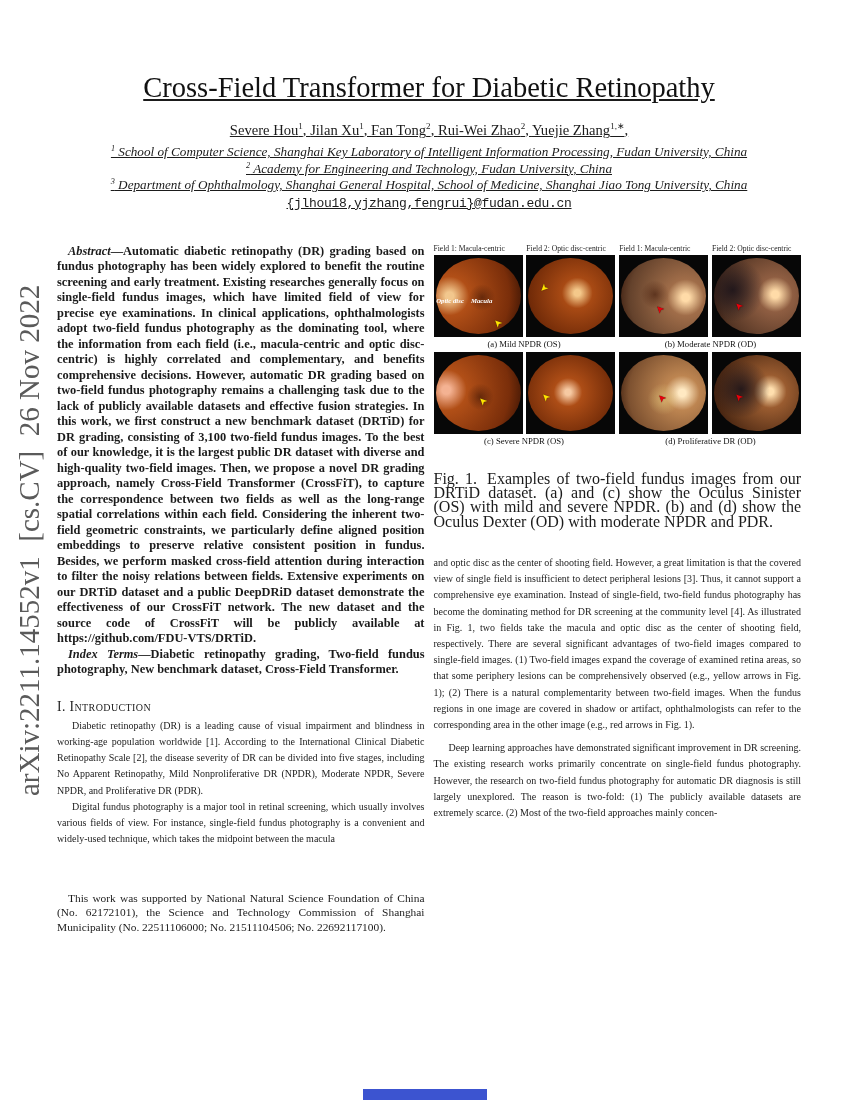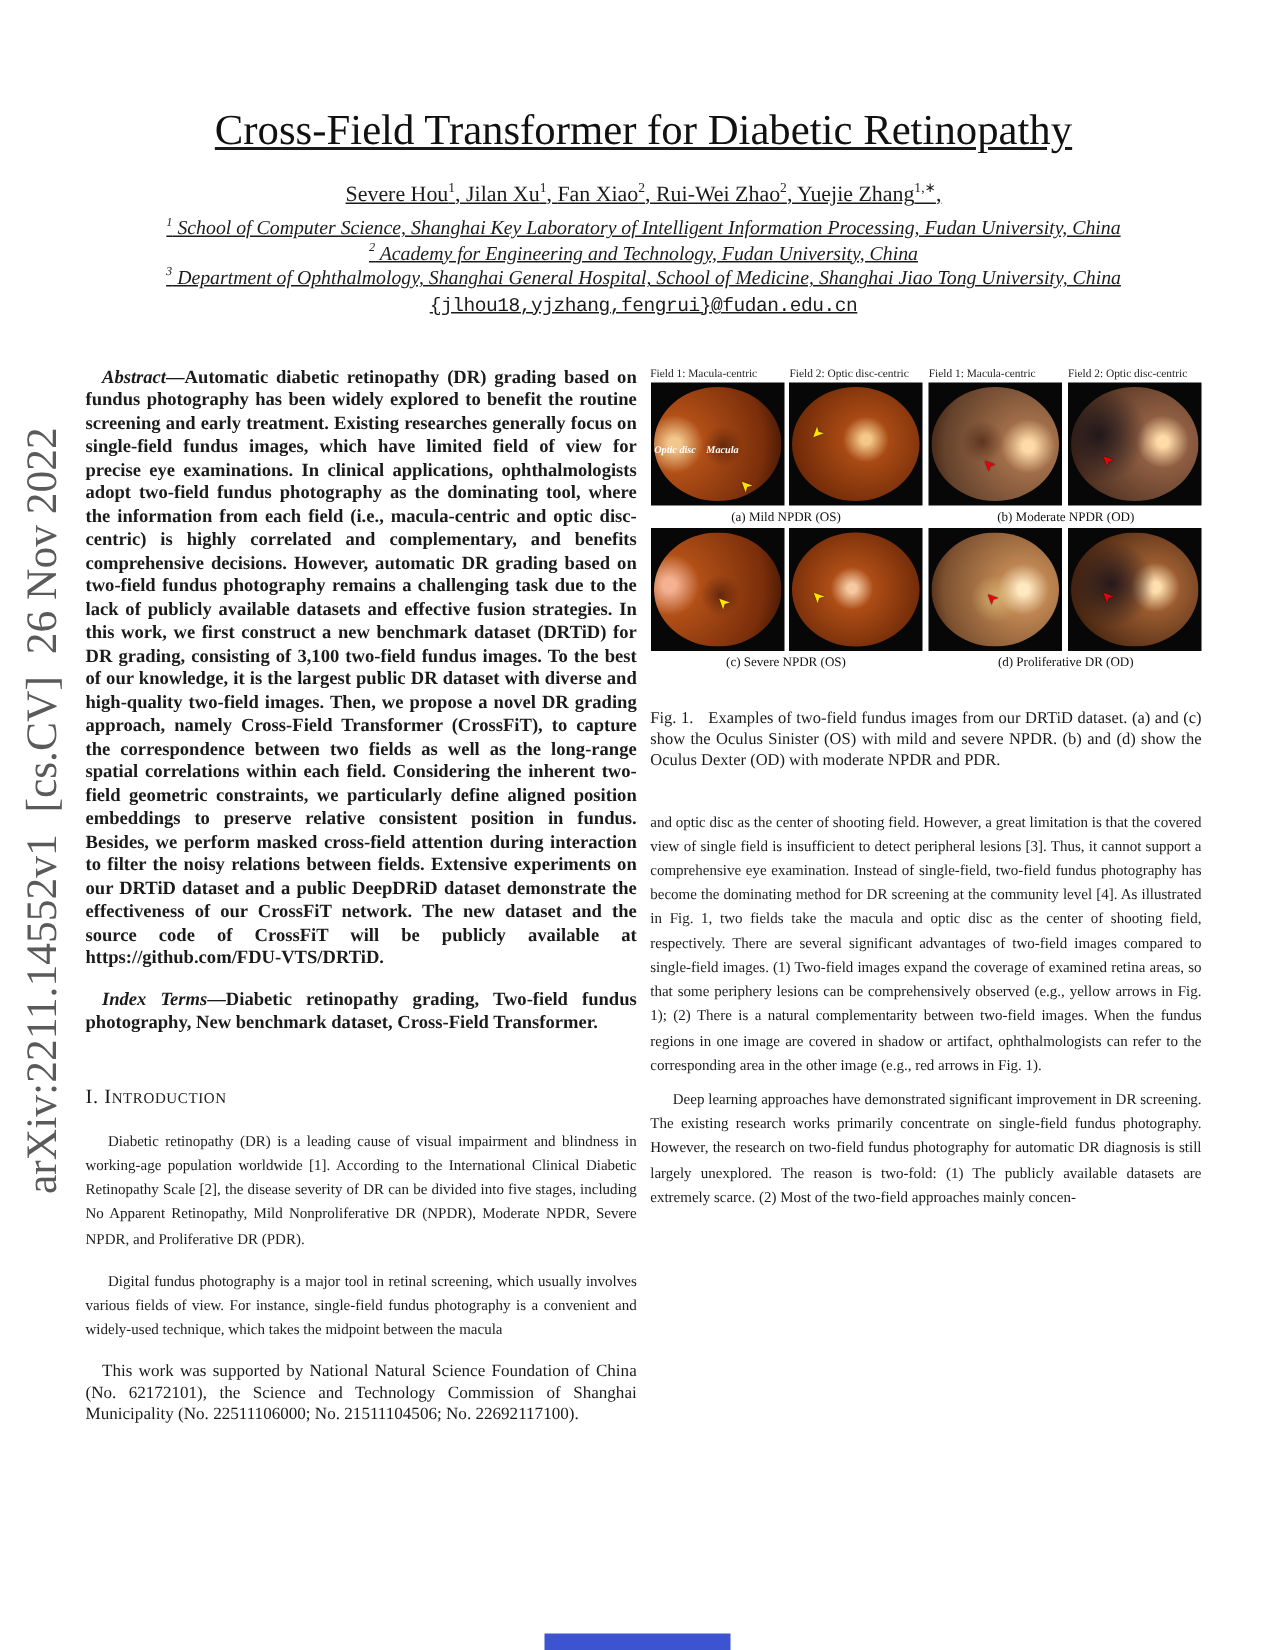--- a/index.html
+++ b/index.html
@@ -16,21 +16,21 @@
   .header{margin:0 49px 0 57px;text-align:center;text-decoration:underline;}
   .paper-title{margin:70px 0 0;font-weight:normal;font-size:28.5px;line-height:35px;color:#111;}
   .authors{margin-top:16px;font-size:14.6px;line-height:19px;}
   sup{vertical-align:super;font-size:62%;line-height:0;}
   .affiliations{margin-top:4px;font-style:italic;font-size:13.2px;line-height:16.6px;}
   .email-line{margin-top:2px;font-family:"Liberation Mono",monospace;font-size:13px;letter-spacing:-0.3px;}
 
   
   .columns{margin:33px 49px 0 57px;display:flex;gap:9px;height:700px;}
   .col{flex:1;min-width:0;}
-  .col-left{display:flex;flex-direction:column;gap:12px;}
+  .col-left{display:flex;flex-direction:column;}
 
   .abstract,.index-terms{font-weight:bold;font-size:12.4px;line-height:15.5px;
     text-align:justify;text-indent:11px;margin:0;}
   .lead{font-style:italic;}
   .section-heading{font-size:13.6px;font-weight:normal;text-align:left;
     font-variant:small-caps;letter-spacing:0.4px;margin:21px 0 3px;}
   .para{font-size:10px;line-height:16.2px;text-align:justify;text-indent:15px;margin:0;}
   .para.cont{text-indent:0;}
   .col-right .para + .para{margin-top:7px;}
   .footnote{margin-top:auto;font-size:11.4px;line-height:14.2px;text-align:justify;
@@ -41,40 +41,40 @@
   .fig-field-labels,.fig-row,.sub-caption-row{display:flex;justify-content:space-between;}
   .field-label{width:89px;text-align:left;font-size:7.6px;line-height:10px;color:#222;}
   .fig-row{margin-top:1px;}
   .fundus-cell{width:89px;height:82px;background:#070707;position:relative;overflow:hidden;}
   .fundus-ball{position:absolute;left:2px;top:3px;width:85px;height:76px;border-radius:50%;}
   .fundus-arrow{position:absolute;font-size:10px;line-height:1;
     text-shadow:0 0 1px rgba(0,0,0,.8);}
   .anat-label{position:absolute;color:#fff;font-size:6.8px;font-weight:bold;font-style:italic;white-space:nowrap;}
   .sub-caption-row{padding:2px 0 2px;}
   .sub-caption{width:181px;text-align:center;font-size:8.7px;line-height:10px;color:#111;}
-  .fig-caption{margin:24px 0 0;font-size:11px;line-height:14.3px;text-align:justify;color:#1b1b1b;}
+  .fig-caption{margin:24px 0 0;font-size:16px;line-height:14.3px;text-align:justify;color:#1b1b1b;}
   .figcap-label{margin-right:10px;}
   .fig-body-gap{height:26px;}
 
   .bottom-bar{position:absolute;left:363px;top:1089px;width:124px;height:11px;}
   .link{color:inherit;text-decoration:none;}
 </style>
 </head>
 <body>
 
 <div class="page">
 
   <div class="arxiv-stamp">arXiv:2211.14552v1  [cs.CV]  26 Nov 2022</div>
 
   <div class="header">
     <h1 class="paper-title">
       <div>Cross-Field Transformer for Diabetic Retinopathy</div>
     </h1>
     <div class="authors">
-      <div><span>Severe Hou</span><sup>1</sup>, <span>Jilan Xu</span><sup>1</sup>, <span>Fan Xiao</span><sup>2</sup>, <span>Rui-Wei Zhao</span><sup>2</sup>, <span>Yuejie Zhang</span><sup>1,∗</sup>,</div>
+      <div><span>Severe Hou</span><sup>1</sup>, <span>Jilan Xu</span><sup>1</sup>, <span>Fan Tong</span><sup>2</sup>, <span>Rui-Wei Zhao</span><sup>2</sup>, <span>Yuejie Zhang</span><sup>1,∗</sup>,</div>
     </div>
     <div class="affiliations">
         <div><sup>1</sup> School of Computer Science, Shanghai Key Laboratory of Intelligent Information Processing, Fudan University, China</div>
         <div><sup>2</sup> Academy for Engineering and Technology, Fudan University, China</div>
         <div><sup>3</sup> Department of Ophthalmology, Shanghai General Hospital, School of Medicine, Shanghai Jiao Tong University, China</div>
       </div>
     <div class="email-line">{jlhou18,yjzhang,fengrui}@fudan.edu.cn</div>
   </div>
 
   <div class="columns">

